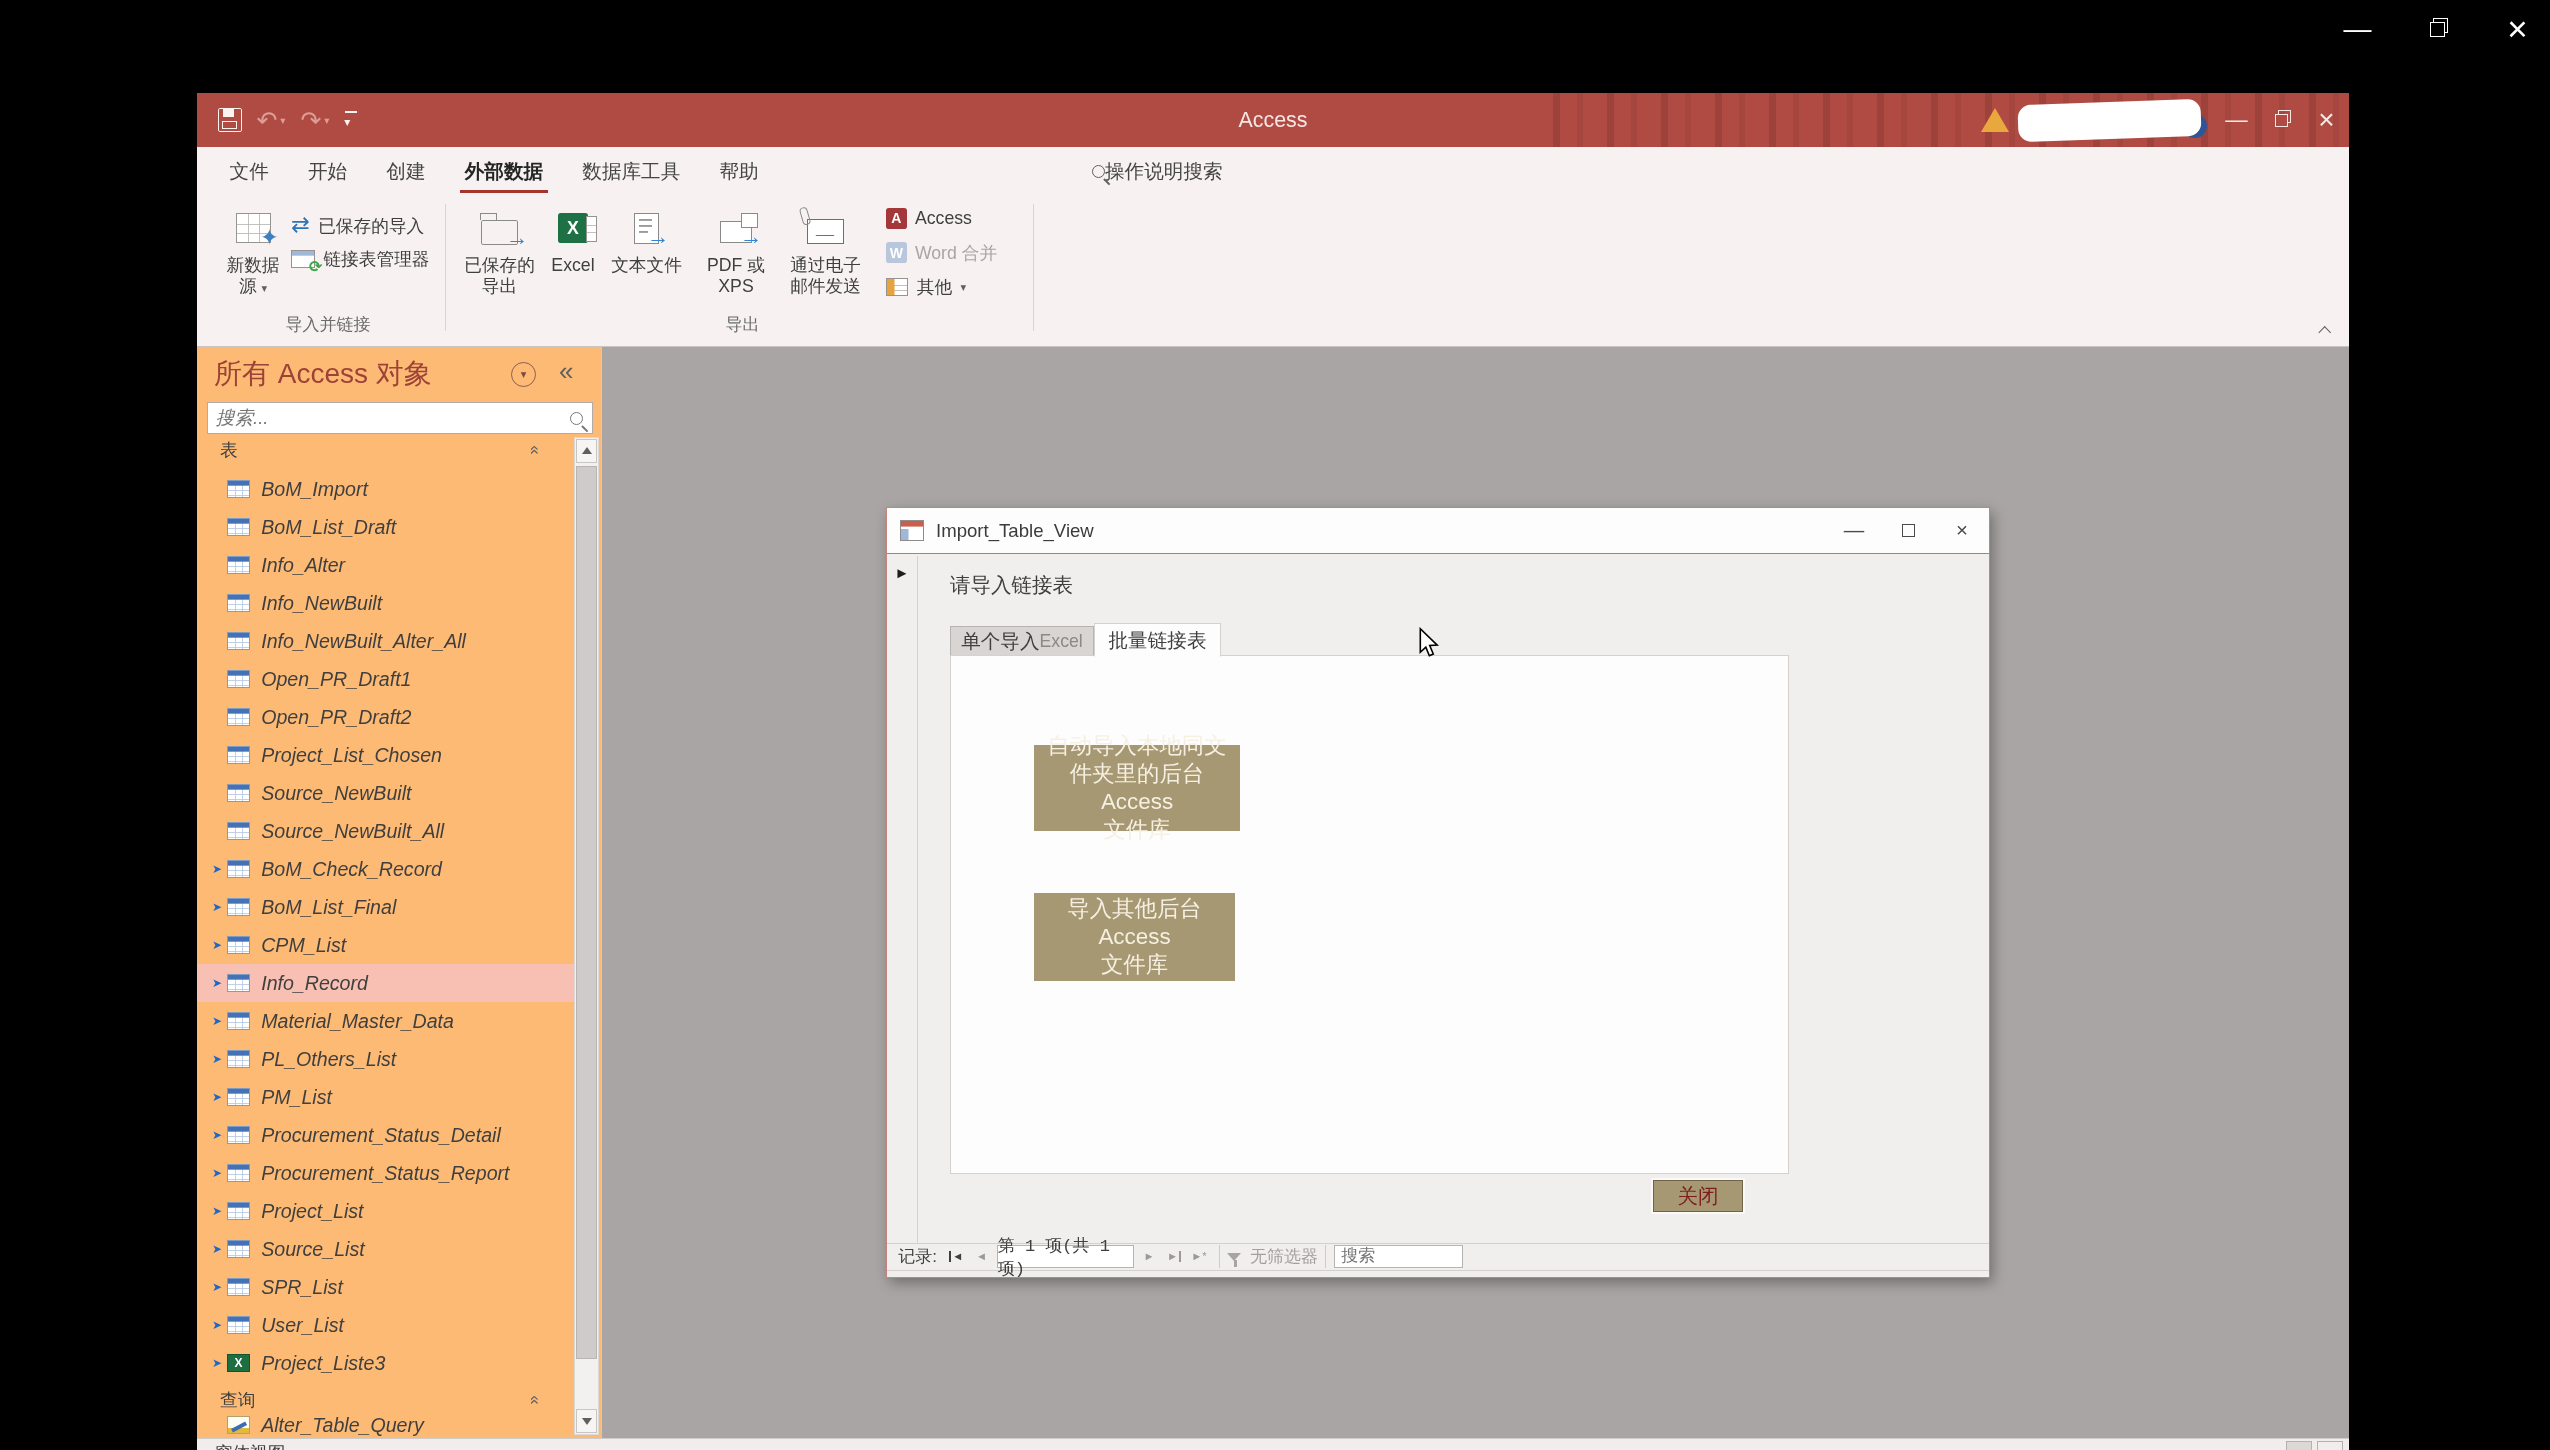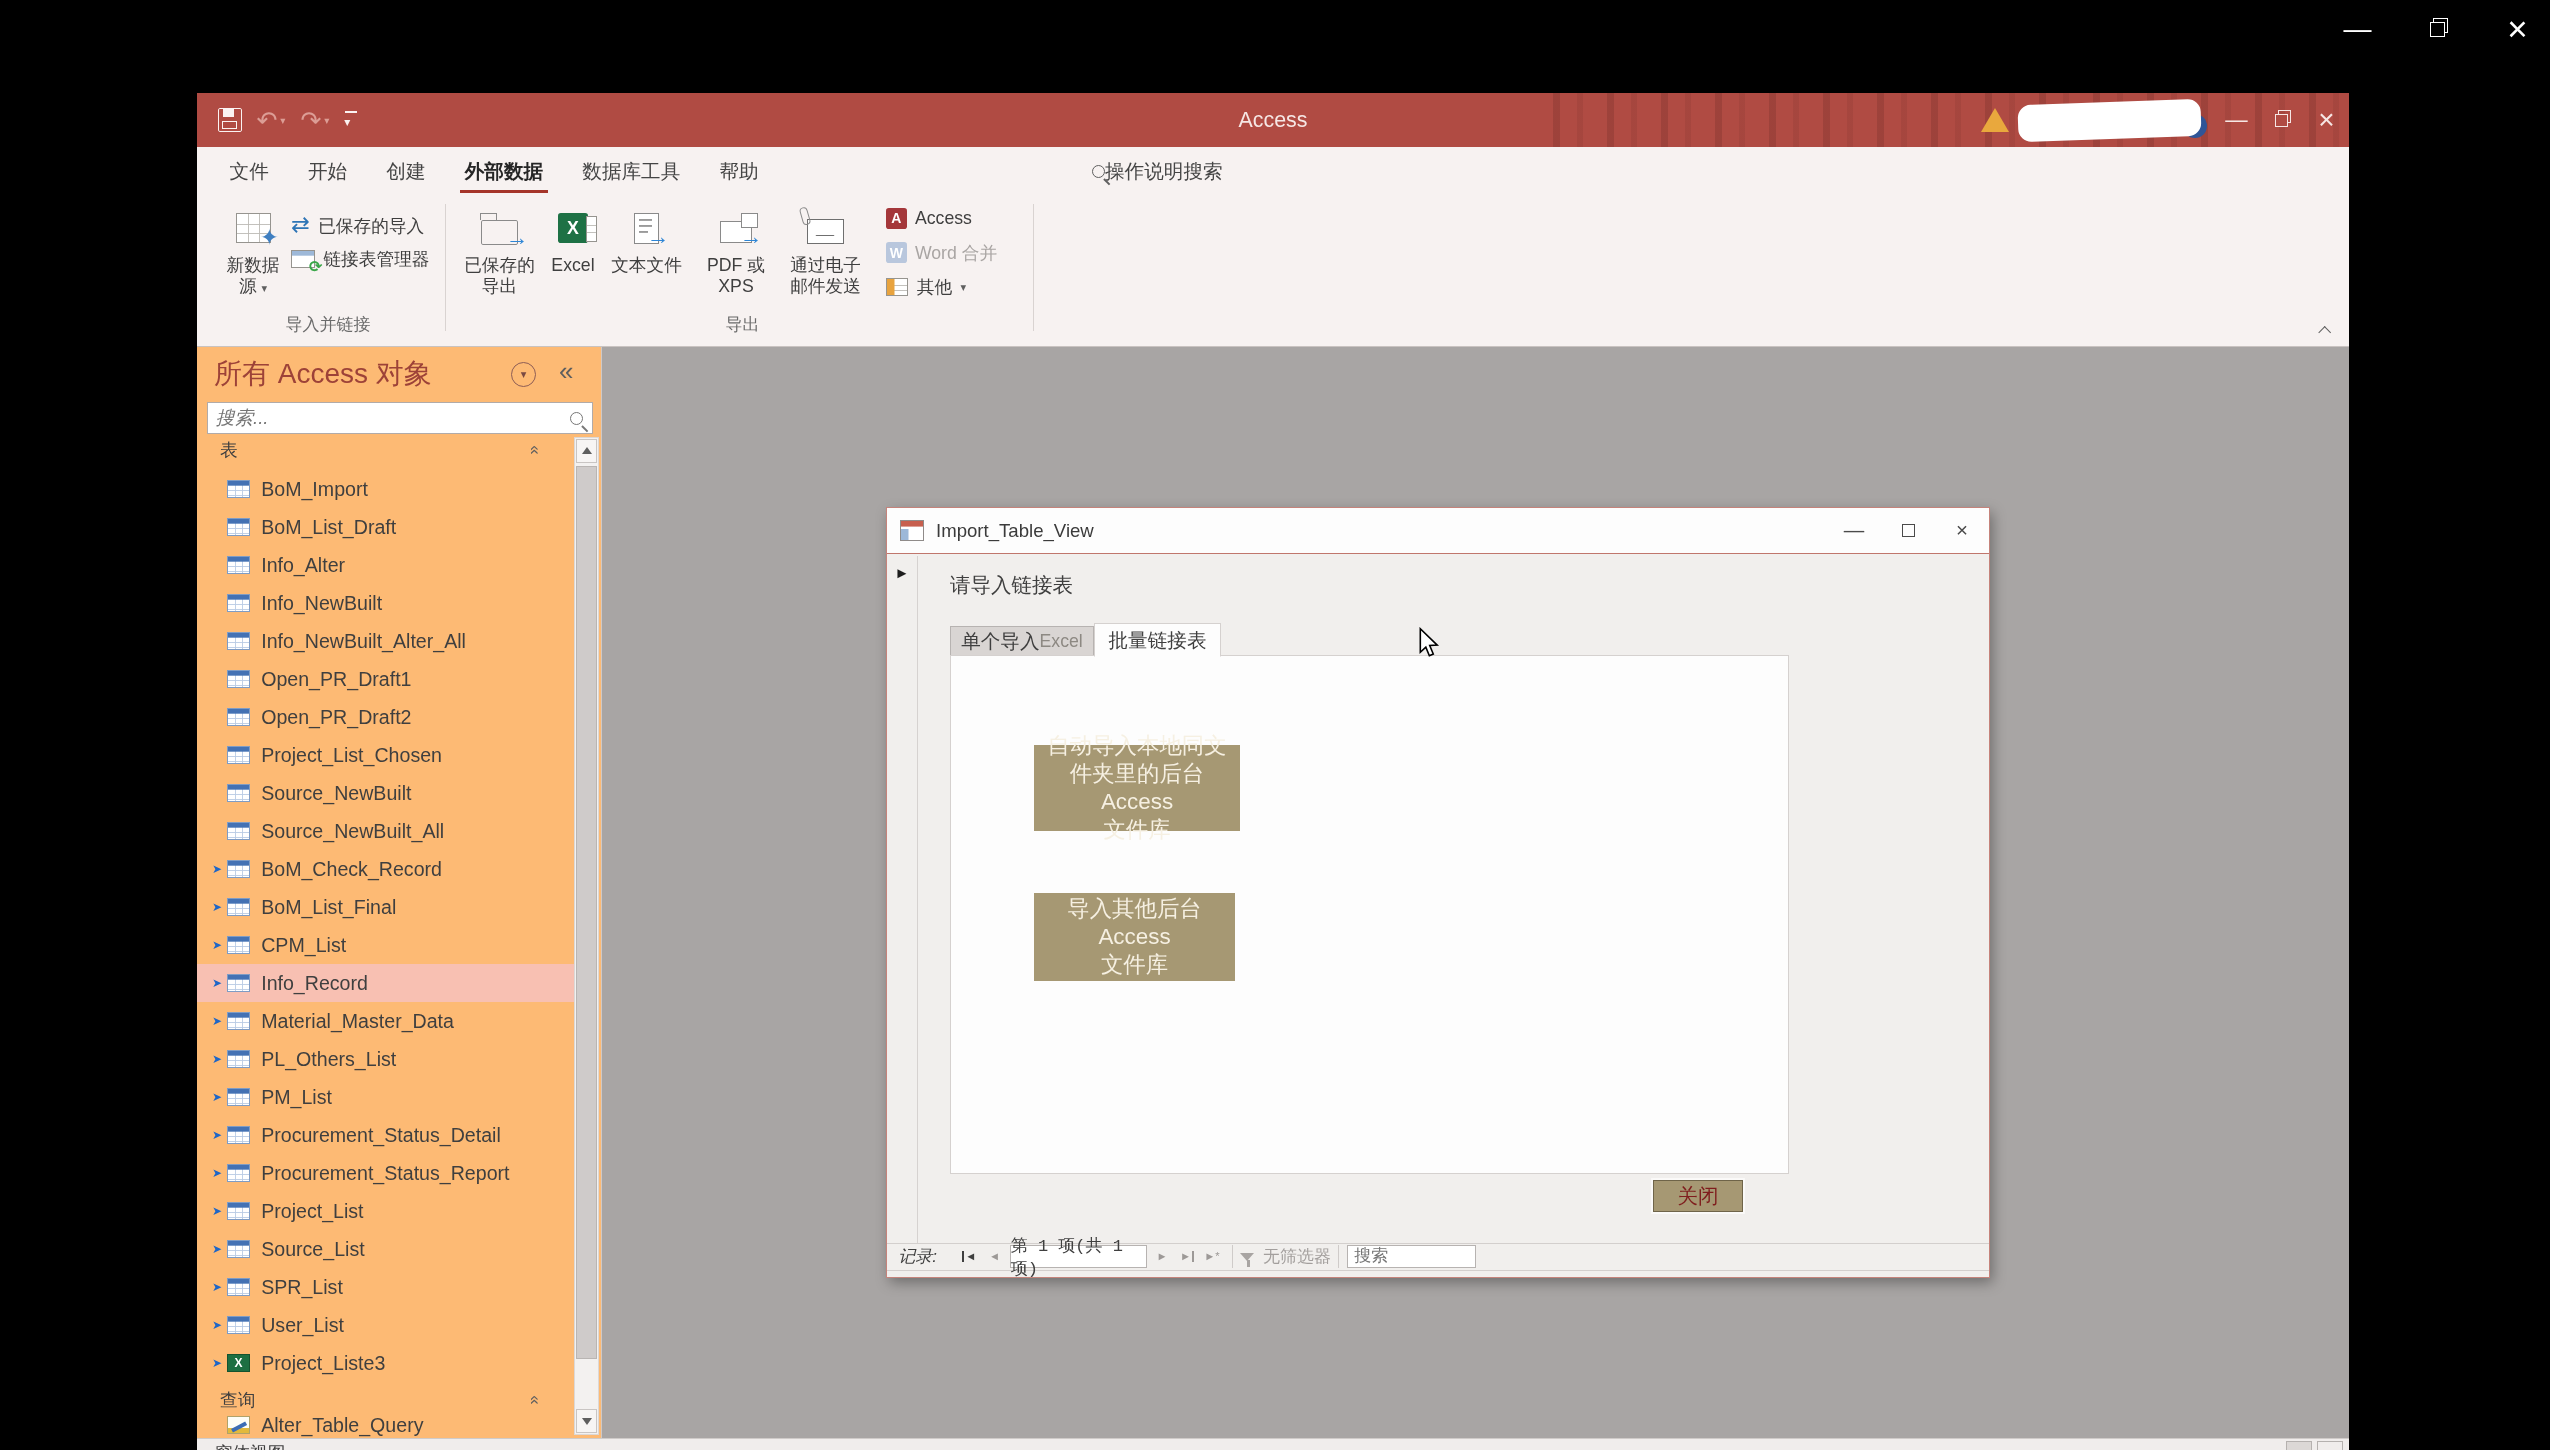--- a/index.html
+++ b/index.html
@@ -135,21 +135,21 @@
       linear-gradient(#4472b4 0 0) 0 0/100% 4.7px no-repeat,
       linear-gradient(#b9cbe4 0 0) 6.5px 0/0.9px 100% no-repeat,
       linear-gradient(#b9cbe4 0 0) 14px 0/0.9px 100% no-repeat,
       linear-gradient(#b9cbe4 0 0) 0 9.3px/100% 0.9px no-repeat,
       linear-gradient(#b9cbe4 0 0) 0 14px/100% 0.9px no-repeat,#fff; }
   .ico-x { display:none; }
   .obj-excel .obj-ico { background:#1d6f42; border-color:#14532f; }
   .obj-excel .ico-x { display:flex; width:100%; height:100%; align-items:center; justify-content:center; color:#fff; font-weight:bold; font-size:12px; }
   .obj-query .obj-ico { background:linear-gradient(#e2b93b 0 0) 0 11.2px/100% 7.5px no-repeat,#fdfdf6; border-color:#b0a26a; }
   .obj-query .obj-ico::after { content:""; position:absolute; left:2.8px; top:8.4px; width:16px; height:3.7px; background:#3b6cb4; transform:rotate(-28deg); }
-  .nav-label { font-size:19.6px; color:#3f3f3f; white-space:nowrap; }
+  .nav-label { font-size:19.6px; color:#3f3f3f; white-space:nowrap;font-style:italic; }
   .nav-scrollbar { position:absolute; right:1.9px; top:90px; bottom:2.8px; width:25px; background:#f3f1f0; border:0.9px solid #dcd8d6; }
   .sb-arrow { position:absolute; left:0.9px; right:0.9px; height:24px; background:#f7f5f4; border:0.9px solid #c9c5c3; display:flex; align-items:center; justify-content:center; }
   .sb-up { top:0.9px; } .sb-down { bottom:0.9px; }
   .tri-up { width:0; height:0; border-left:5.6px solid transparent; border-right:5.6px solid transparent; border-bottom:7.5px solid #5f5f5f; }
   .tri-down { width:0; height:0; border-left:5.6px solid transparent; border-right:5.6px solid transparent; border-top:7.5px solid #5f5f5f; }
   .sb-thumb { position:absolute; left:0.9px; right:0.9px; top:28px; height:893px; background:#cfcbca; border:0.9px solid #b9b5b3; }
 
   .main-area { position:absolute; left:405px; right:0; top:0; bottom:0; background:#a8a5a4; overflow:hidden; }
 
   
@@ -177,21 +177,21 @@
   .dtab { height:31px; display:flex; align-items:center; justify-content:center; font-size:19.6px; }
   .dtab-inactive { width:144px; background:#d9d5d3; border:0.9px solid #b7b3b1; color:#3f3f3f; }
   .dtab-inactive .en-part { color:#8d8983; font-size:17.7px; }
   .dtab-active { width:127px; background:#fdfdfd; border:0.9px solid #d5d1cf; border-bottom:0.9px solid #fdfdfd; height:34px; color:#3f3f3f; position:relative; z-index:2; }
   .dlg-panel { position:absolute; left:63px; top:99px; width:839px; height:519px; background:#fdfdfd; border:0.9px solid #d5d1cf; }
   .khaki-btn { position:absolute; background:#a69873; color:#f6f0e2; display:flex; align-items:center; justify-content:center; text-align:center; font-size:22.4px; line-height:28px; white-space:pre-line; }
   .kb1 { left:83px; top:89px; width:206px; height:86px; }
   .kb2 { left:83px; top:237px; width:201px; height:88px; }
   .close-btn { position:absolute; left:766px; top:624px; width:90px; height:32px; background:#a69873; color:#7f1d1d; font-size:20.5px; display:flex; align-items:center; justify-content:center; border:1.9px solid #6f6449; box-shadow:0 0 0 1.9px #fbfaf9; }
   .record-bar { position:absolute; left:0; right:0; bottom:6.5px; height:28px; background:#f1efed; border-top:0.9px solid #d3cfcd; border-bottom:0.9px solid #d3cfcd; display:flex; align-items:center; padding-left:11.2px; font-size:17px; color:#3f3f3f; }
-  .rec-label { margin-right:20px;font-style:italic; }
+  .rec-label { margin-right:7px; }
   .rbtn { width:25px; height:22.4px; display:flex; align-items:center; justify-content:center; font-size:11.2px; color:#3f3f3f; gap:0.9px; }
   .rbtn.dim { color:#9d9997; }
   .rbar { width:1.9px; height:10.3px; background:currentColor; }
   .rec-pos { width:137px; height:22.4px; background:#fff; border:0.9px solid #b7b3b1; display:flex; align-items:center; justify-content:center; margin:0 2.8px;font-family:Liberation Mono, monospace; }
   .vsep { width:0.9px; height:22.4px; background:#cfcbc9; margin:0 7.5px; }
   .funnel { position:relative; width:15px; height:7.5px; margin-right:7.5px; }
   .funnel::before { content:""; position:absolute; left:0; top:0; width:0; height:0; border-left:7.5px solid transparent; border-right:7.5px solid transparent; border-top:8.4px solid #a8a4a2; }
   .funnel::after { content:""; position:absolute; left:6.5px; top:7.5px; width:2.8px; height:6.5px; background:#a8a4a2; }
   .nofilter { color:#a39f9d; }
   .rec-search { width:129px; height:22.4px; background:#fff; border:0.9px solid #b7b3b1; display:flex; align-items:center; }

